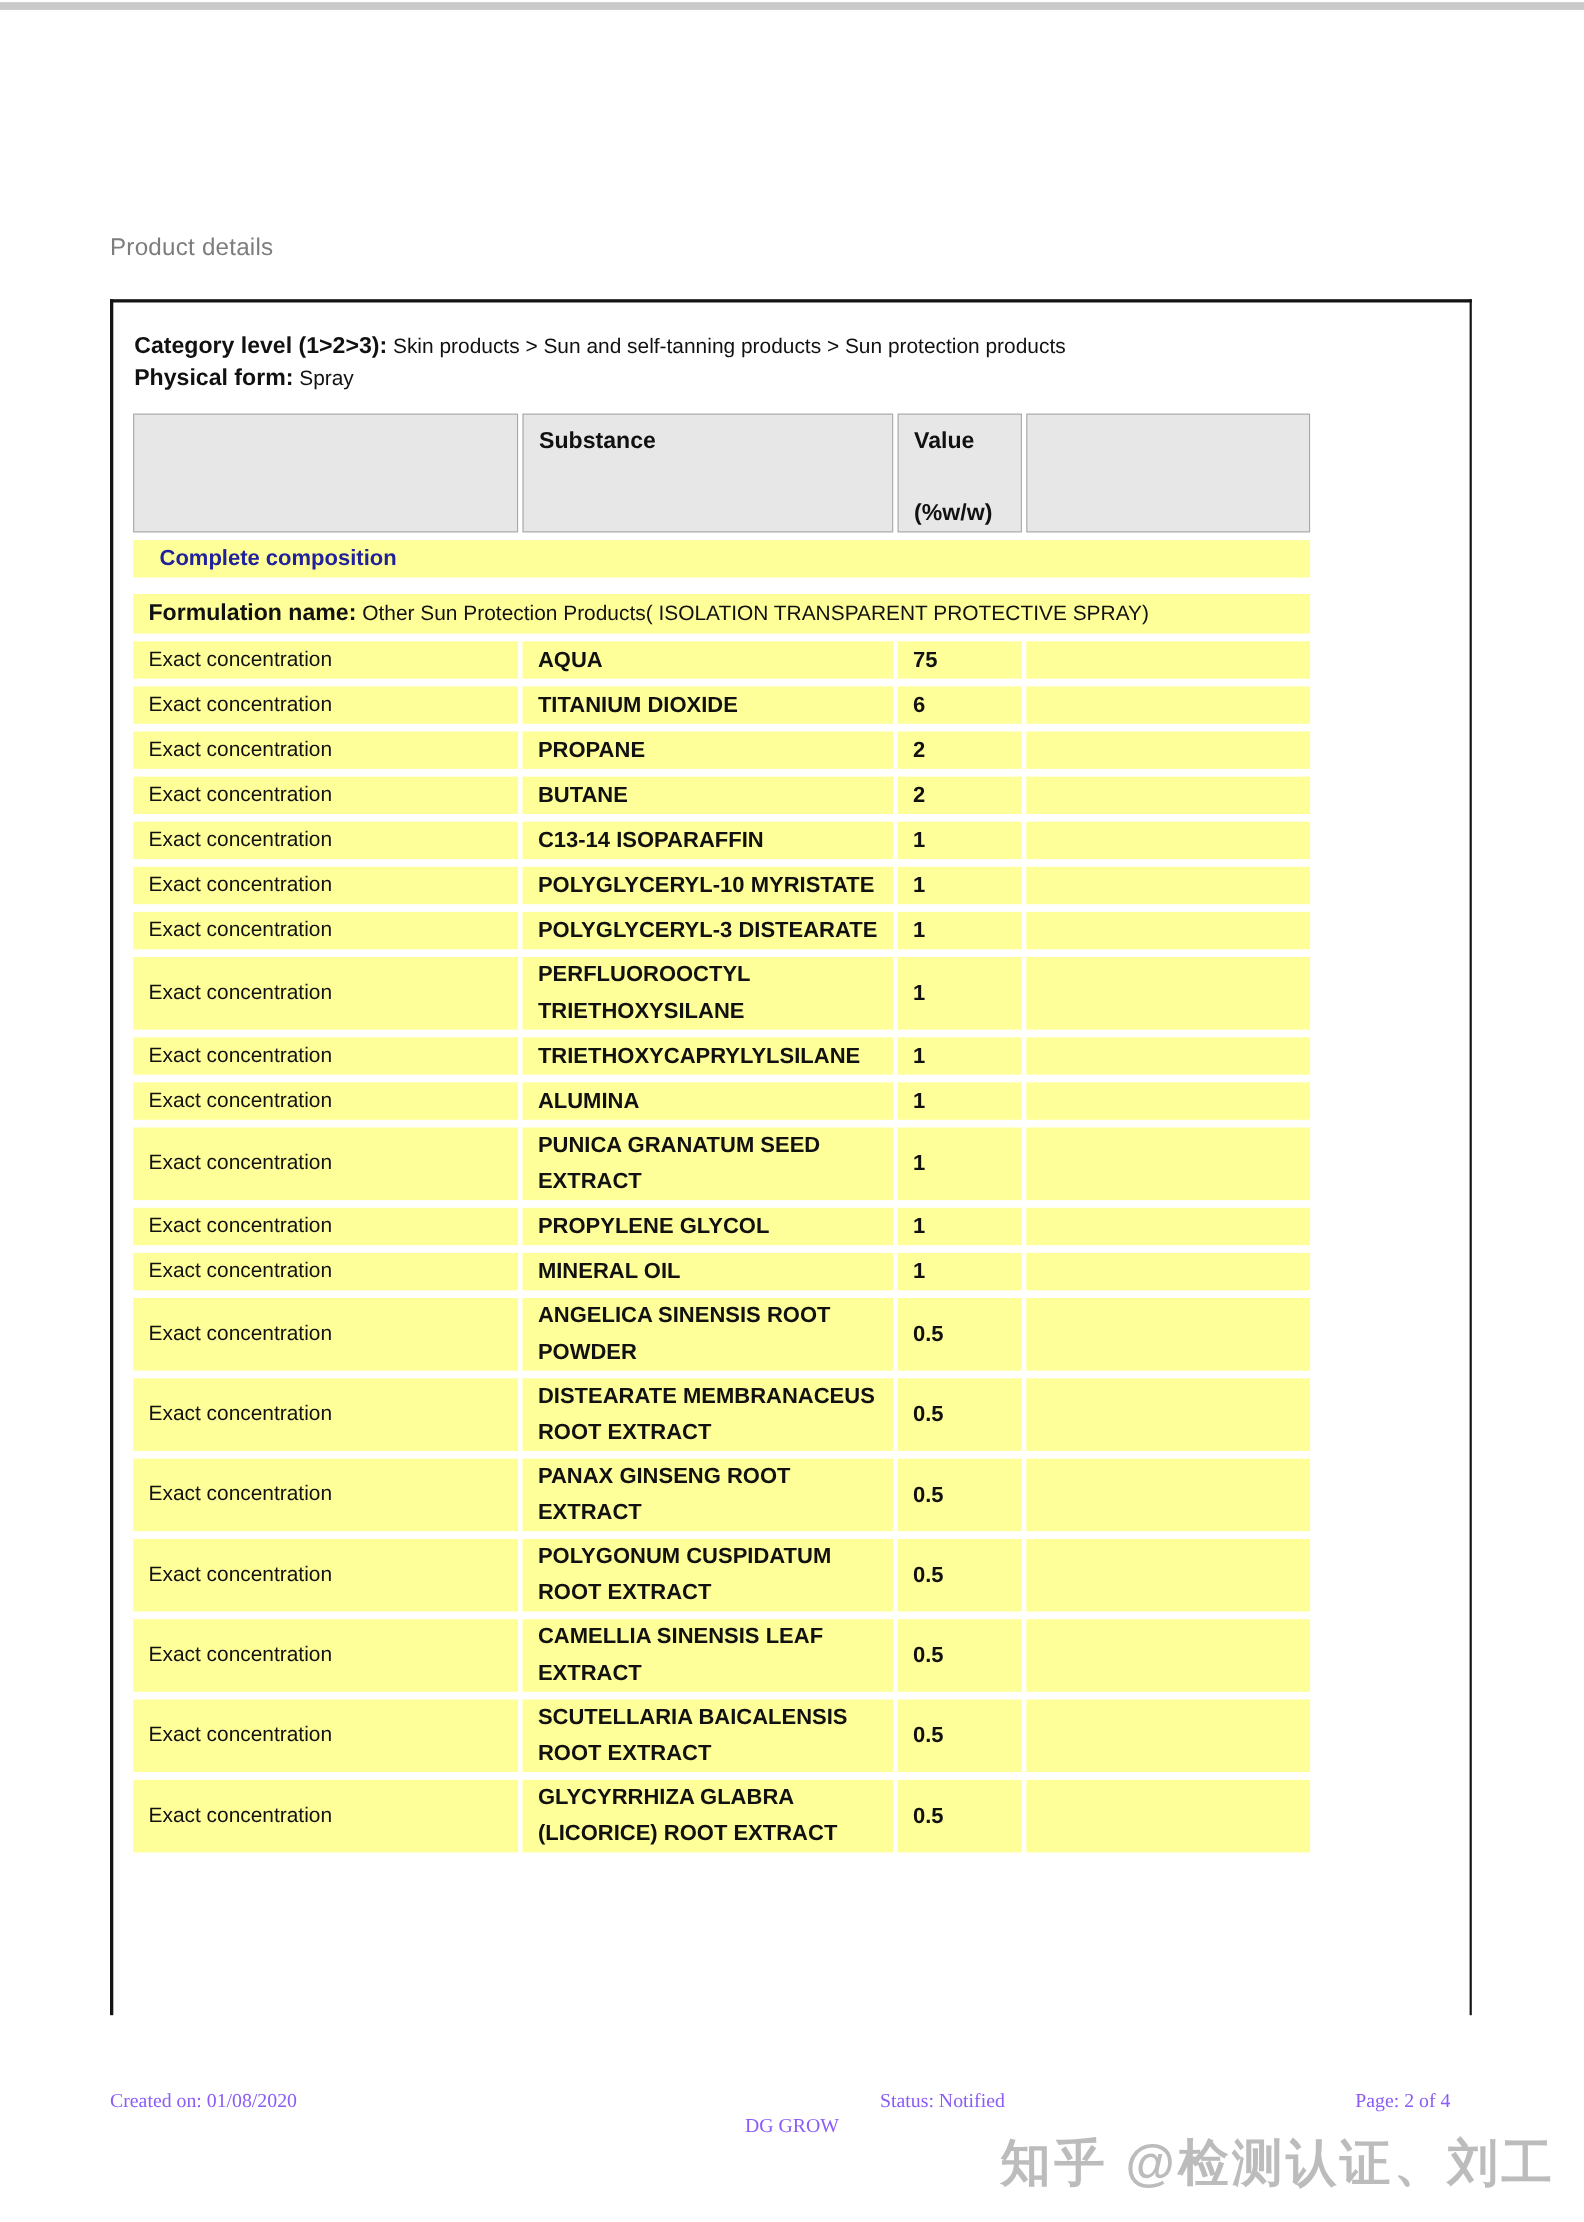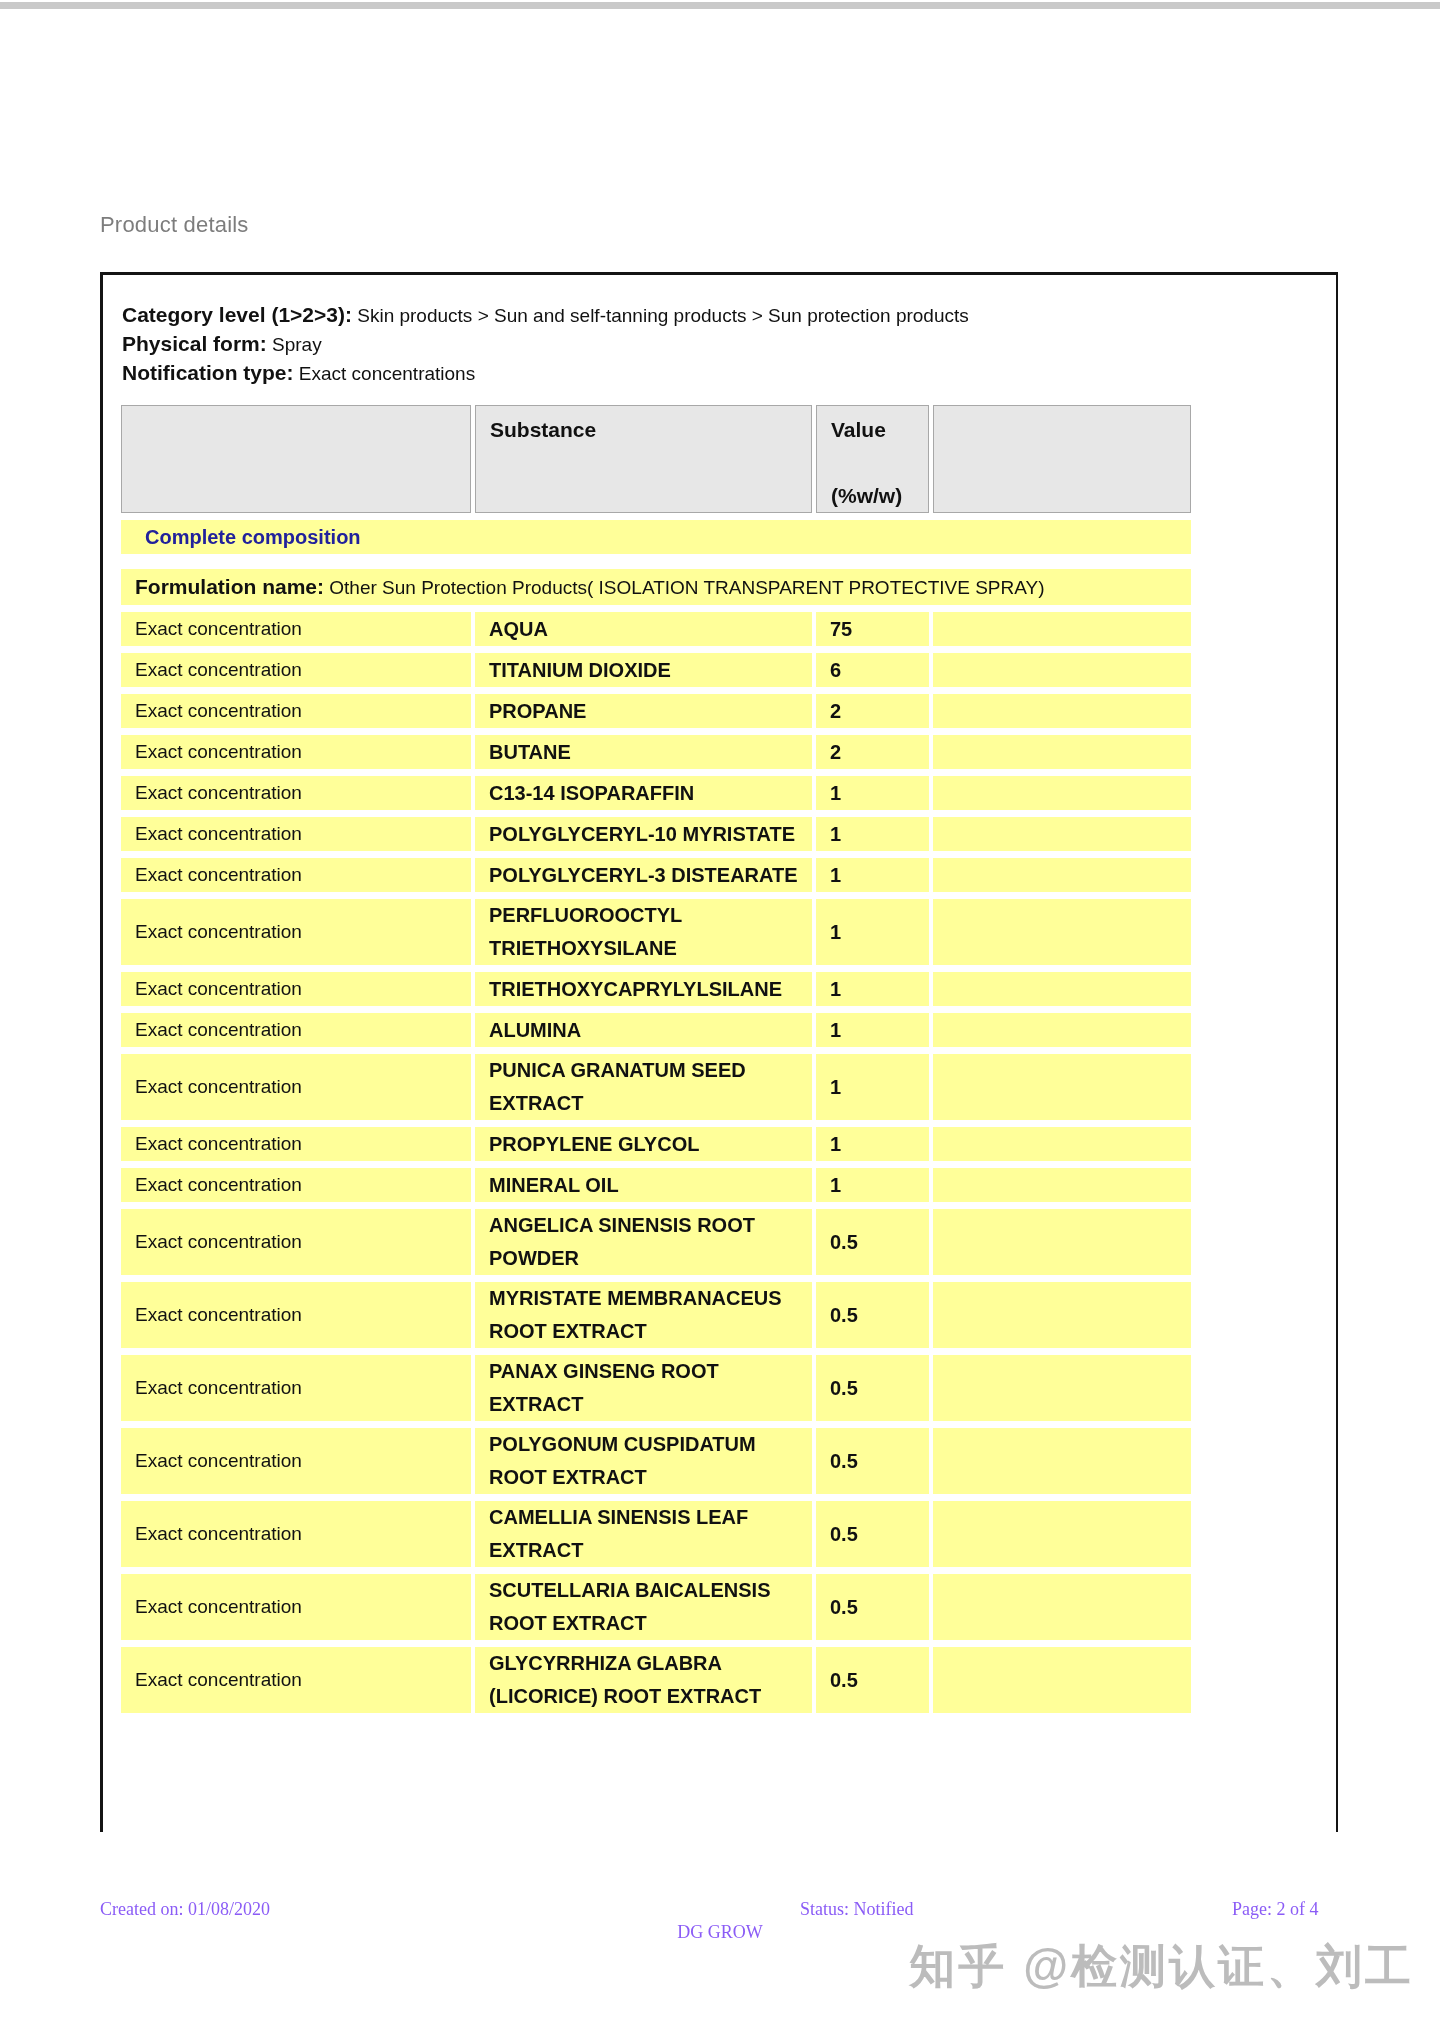--- a/index.html
+++ b/index.html
@@ -113,24 +113,20 @@
 
   <div class="meta-block">
     <div class="meta-line">
       <span class="meta-label">Category level (1&gt;2&gt;3):</span>
       <span>Skin products &gt; Sun and self-tanning products &gt; Sun protection products</span>
     </div>
     <div class="meta-line">
       <span class="meta-label">Physical form:</span>
       <span>Spray</span>
     </div>
-    <div class="meta-line">
-      <span class="meta-label">Notification type:</span>
-      <span>Exact concentrations</span>
-    </div>
   </div>
 
   <table class="comp-table">
     <colgroup>
       <col style="width:350px">
         <col style="width:337px">
         <col style="width:113px">
         <col style="width:258px">
     </colgroup>
     <tbody>
@@ -238,21 +234,21 @@
           <td class="c4"></td>
         </tr>
         <tr>
           <td class="c1">Exact concentration</td>
           <td class="c2">ANGELICA SINENSIS ROOT POWDER</td>
           <td class="c3">0.5</td>
           <td class="c4"></td>
         </tr>
         <tr>
           <td class="c1">Exact concentration</td>
-          <td class="c2">MYRISTATE MEMBRANACEUS ROOT EXTRACT</td>
+          <td class="c2">DISTEARATE MEMBRANACEUS ROOT EXTRACT</td>
           <td class="c3">0.5</td>
           <td class="c4"></td>
         </tr>
         <tr>
           <td class="c1">Exact concentration</td>
           <td class="c2">PANAX GINSENG ROOT EXTRACT</td>
           <td class="c3">0.5</td>
           <td class="c4"></td>
         </tr>
         <tr>

